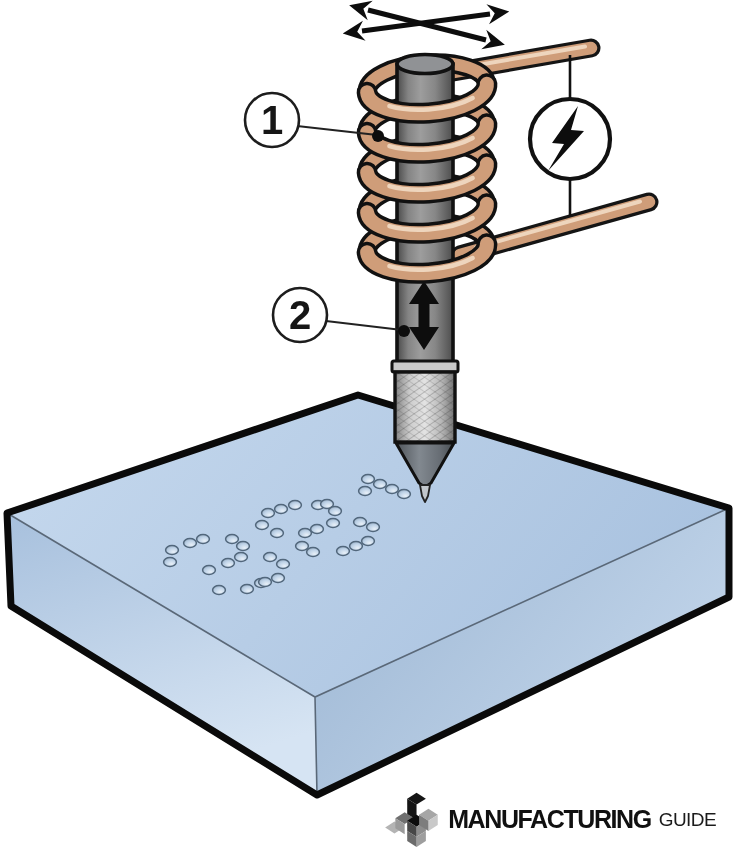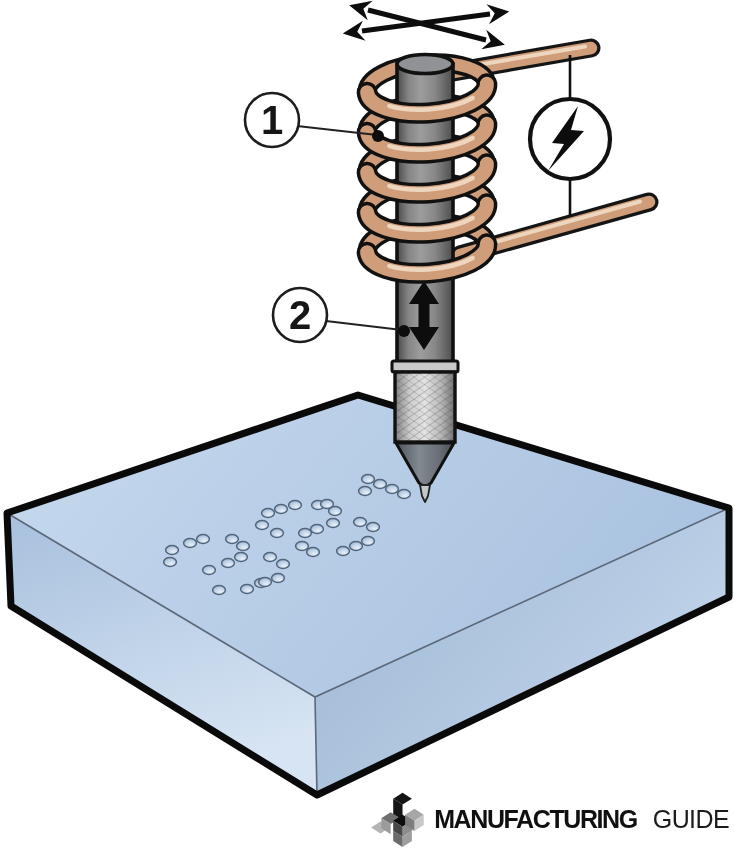--- a/index.html
+++ b/index.html
@@ -2,30 +2,30 @@
 <html><head>
 <meta charset="utf-8">
 <style>
   html,body{margin:0;padding:0;background:#ffffff;}
   .canvas{
     position:relative;width:734px;height:850px;background:#fff;overflow:hidden;
     font-family:"Liberation Sans",sans-serif;
   }
   .fig{position:absolute;left:0;top:0;}
   .logo{
-    position:absolute;right:5px;bottom:3px;display:flex;align-items:center;gap:5px;
+    position:absolute;right:18px;bottom:3px;display:flex;align-items:center;gap:5px;
     user-select:none;
   }
   .logo-icon{display:block;}
   .logo-bold{
     font-weight:800;font-size:25px;letter-spacing:-1.4px;color:#101010;line-height:1;
   }
   .logo-light{
-    font-weight:400;font-size:25px;letter-spacing:-0.6px;color:#1b1b1b;line-height:1;
-    margin-left:11px;
+    font-weight:400;font-size:19px;letter-spacing:-0.6px;color:#1b1b1b;line-height:1;
+    margin-left:3px;
   }
   .callout-num{
     font-family:"Liberation Sans",sans-serif;font-weight:700;font-size:40px;fill:#161616;
   }
 </style>
 </head>
 <body>
 
 <div class="canvas">
 

